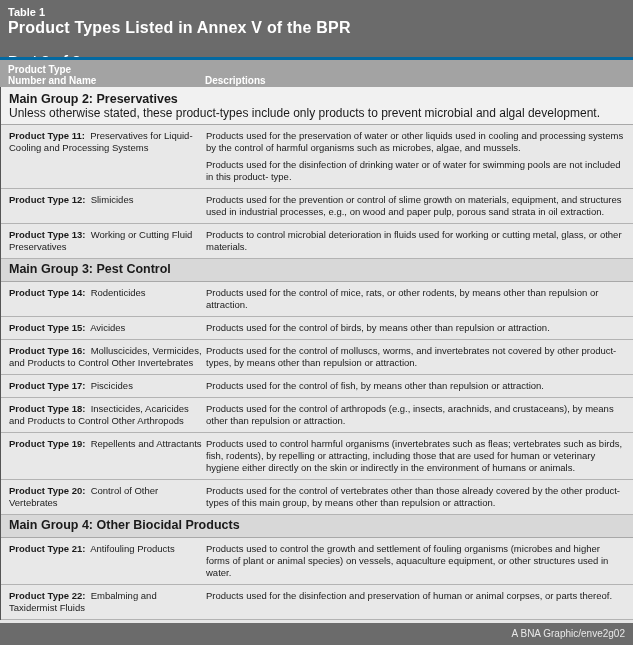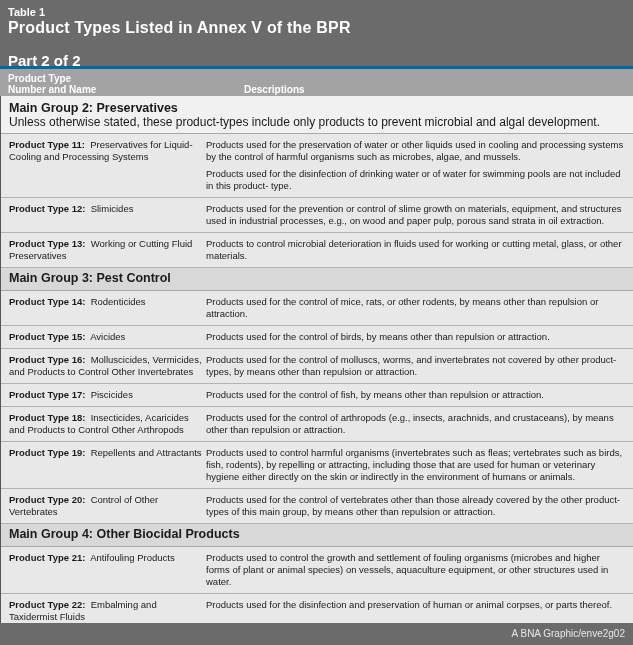--- a/index.html
+++ b/index.html
@@ -5,32 +5,32 @@
     html, body { margin: 0; padding: 0; }
     body {
       width: 633px; height: 645px; overflow: hidden;
       background: #e6e6e6;
       font-family: "Liberation Sans", sans-serif;
       color: #1a1a1a;
     }
     .page { width: 633px; height: 645px; position: relative; background: #e6e6e6; }
     .title-block {
       background: #6b6b6b; color: #ffffff;
-      height: 66px; padding: 6px 24px 0 8px; box-sizing: border-box;
+      height: 57px; padding: 6px 24px 0 8px; box-sizing: border-box;
     }
     .t-label { font-size: 11px; font-weight: bold; line-height: 12px; }
     .t-main { font-size: 16px; font-weight: bold; line-height: 19px; letter-spacing: 0.2px; }
     .t-part { font-size: 15px; font-weight: bold; line-height: 14px; margin-top: 17px; }
     .col-head {
       background: #a3a3a3; color: #ffffff; height: 30px;
       position: relative; font-size: 10px; font-weight: bold; line-height: 11px;
       border-top: 3px solid #0369a1; box-sizing: border-box;
     }
     .col-head .c1 { position: absolute; left: 8px; top: 4px; }
-    .col-head .c2 { position: absolute; left: 205px; top: 15px; margin-left: 39px; }
+    .col-head .c2 { position: absolute; left: 205px; top: 15px; }
     .body-area { border-left: 1px solid #555; }
     .group {
       background: #d8d8d8; padding: 3px 8px 4px 8px;
       border-bottom: 1px solid #a8a8a8;
     }
     .group.first { background: #f1f1f1; padding-top: 5px; }
     .group-title { font-size: 12.5px; font-weight: bold; line-height: 15px; }
     .group-note { font-size: 12px; line-height: 13px; }
     .row {
       display: flex; background: #e8e8e8;

